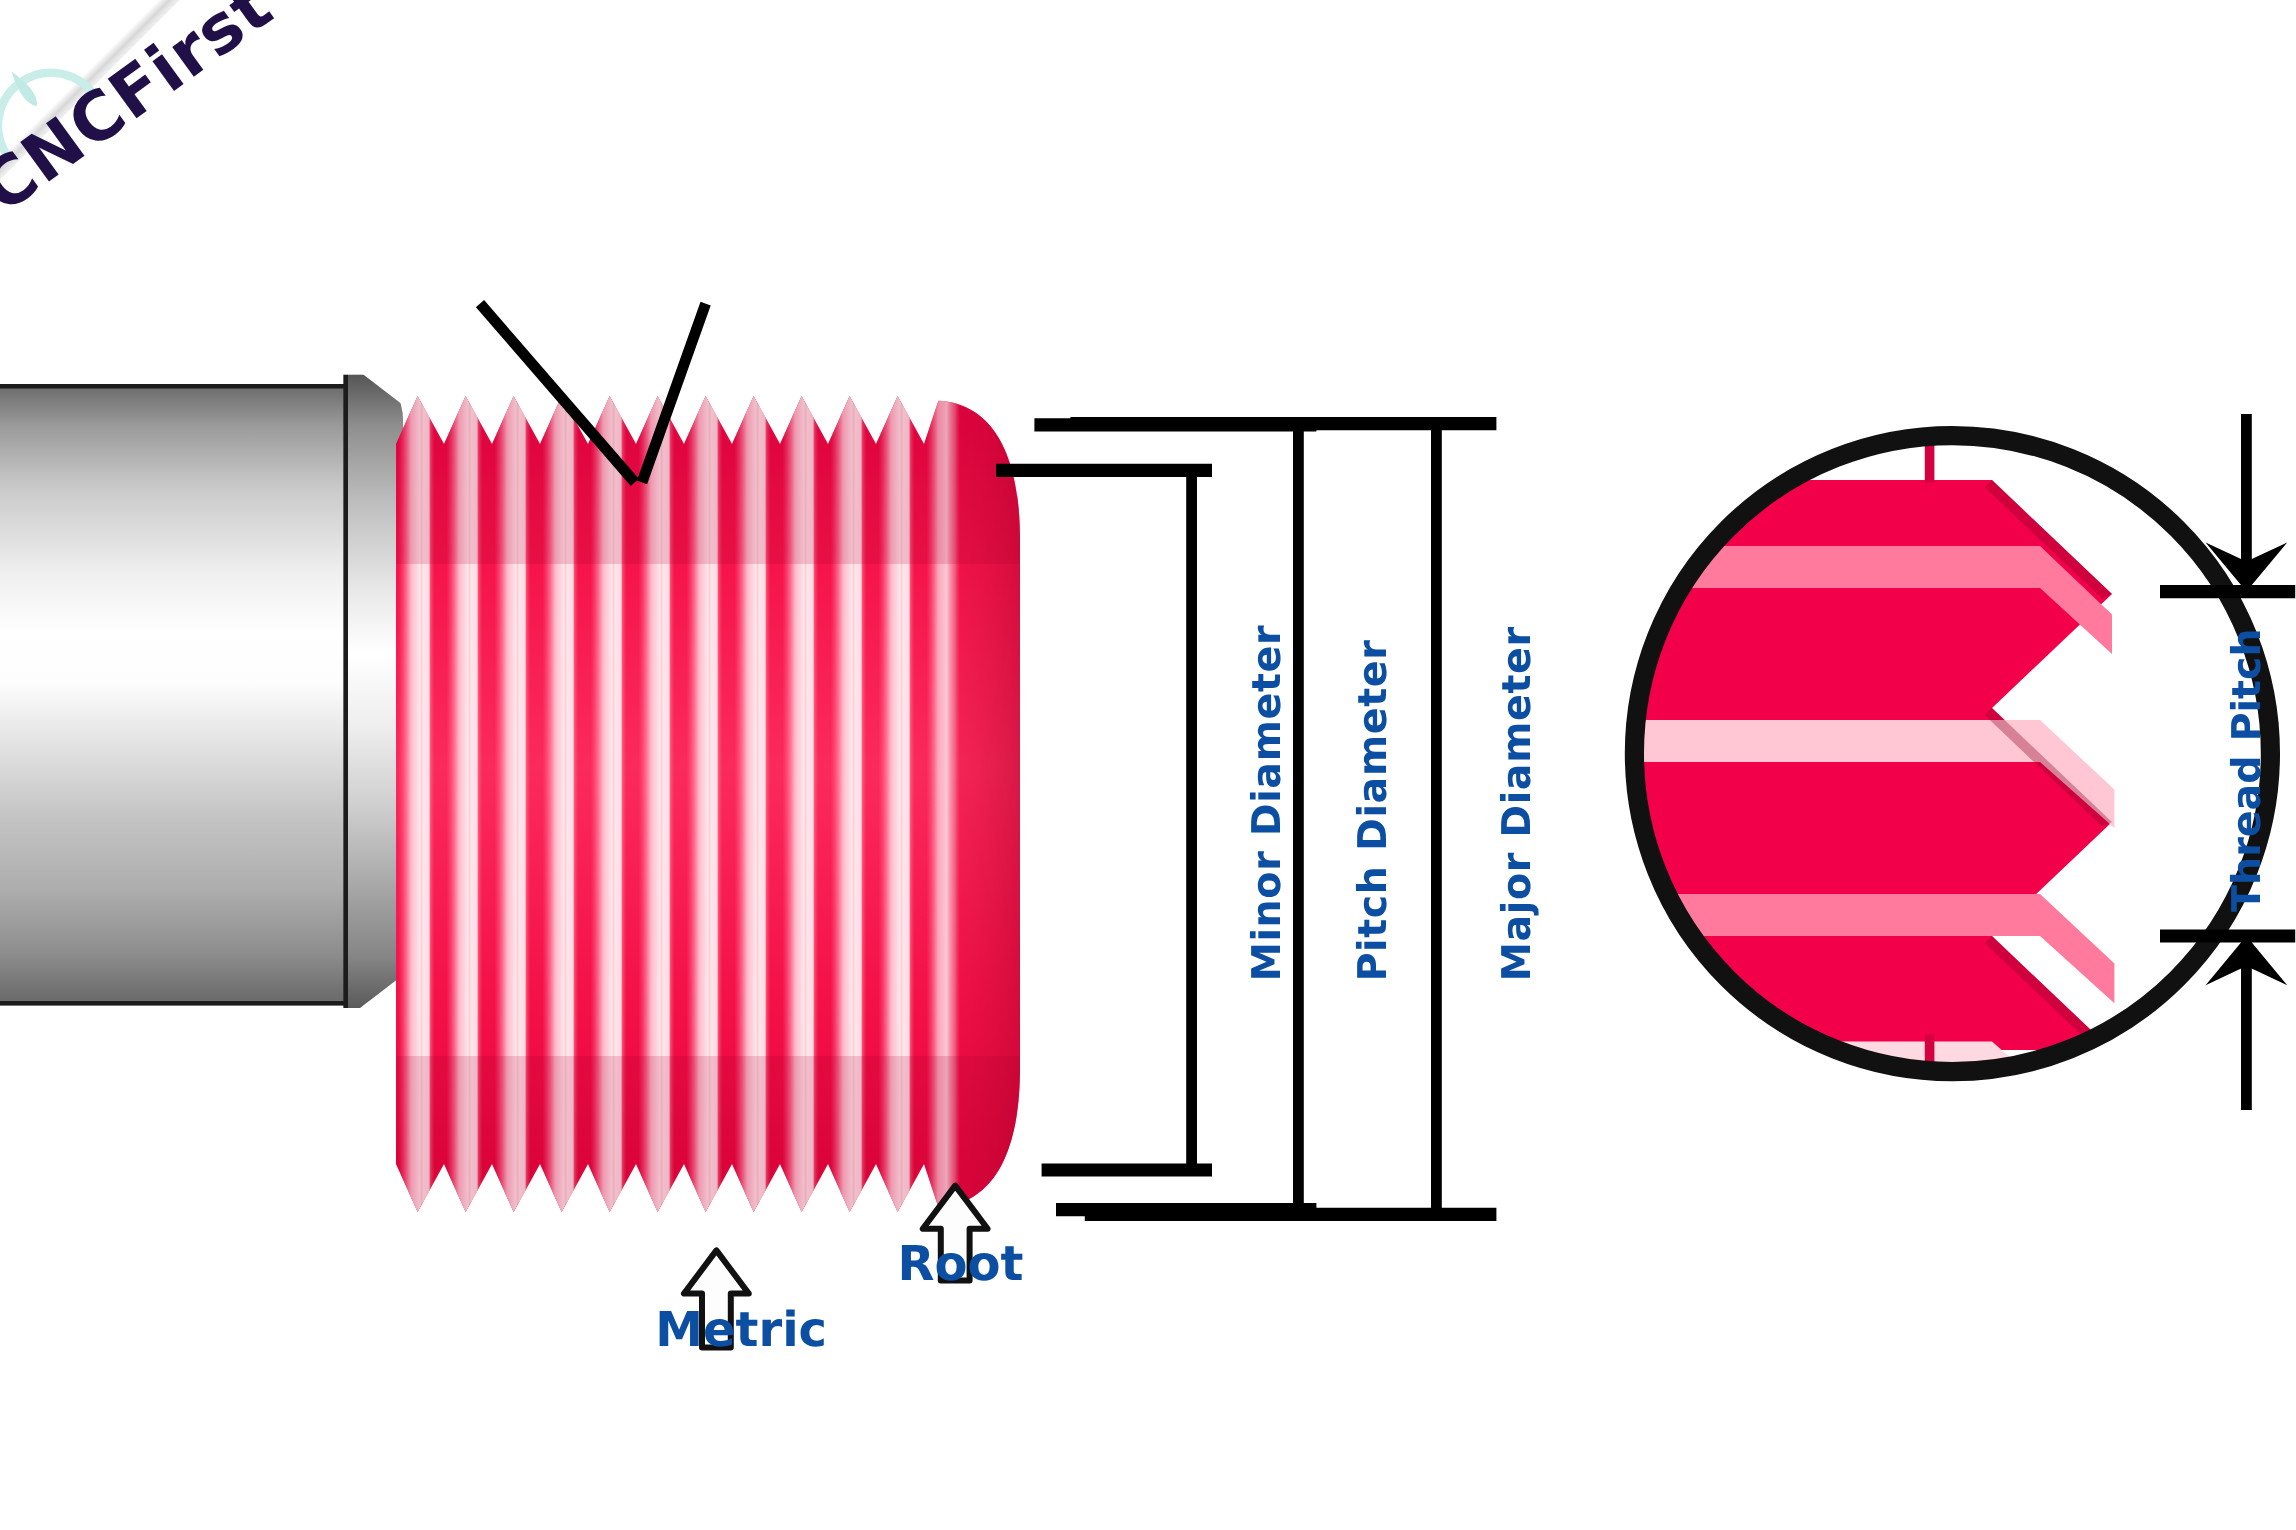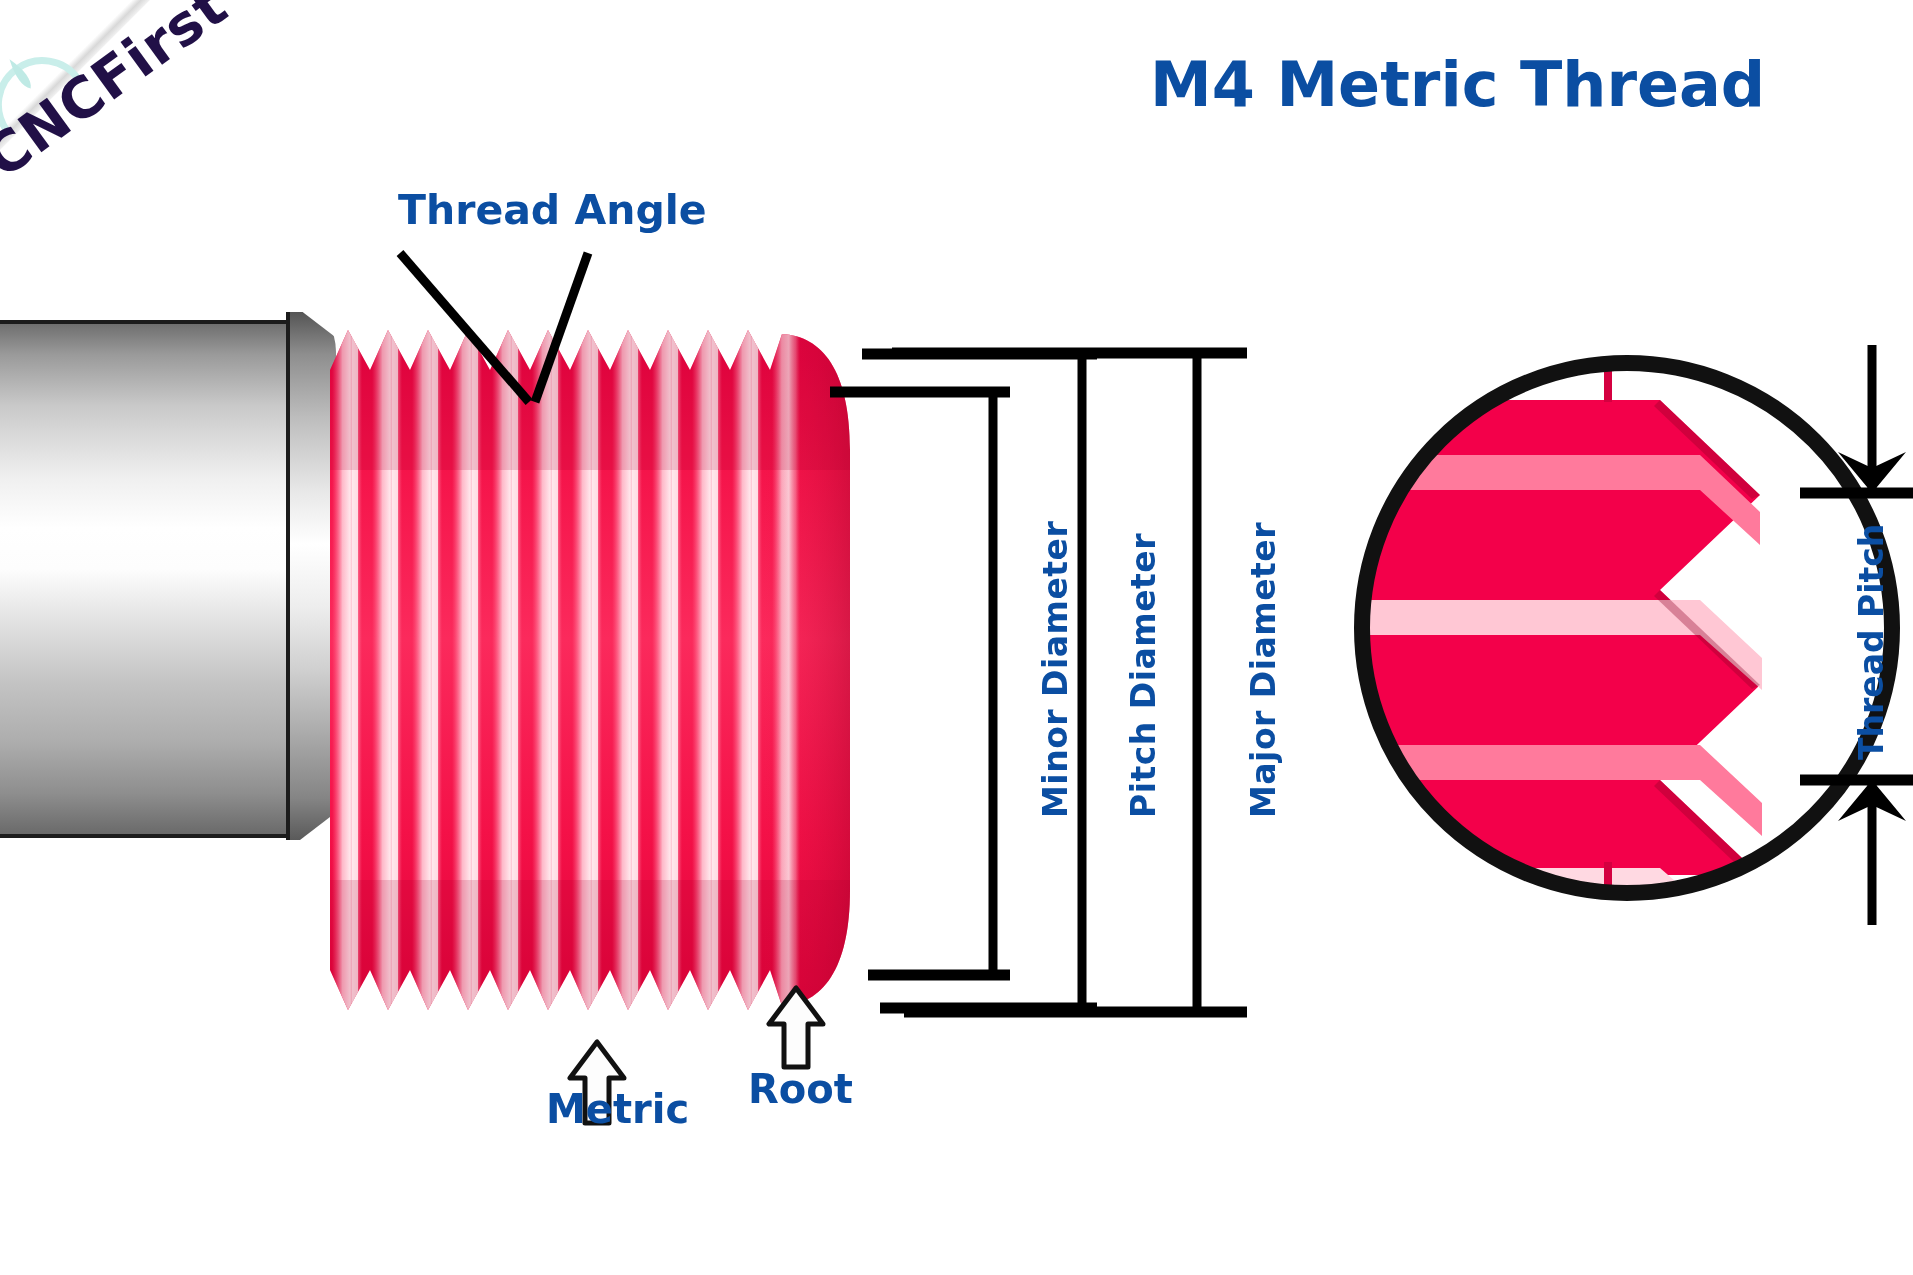--- a/index.html
+++ b/index.html
@@ -113,21 +113,20 @@
   <div class="fold"></div>
 
   <div class="logo">
     <svg class="logo-gauge" viewBox="0 0 104 104">
       <path d="M8 82 A44 44 0 1 1 96 82" fill="none" stroke="#c9eeea" stroke-width="7"></path>
       <path d="M52 26 C58 44 58 56 52 62 C46 56 46 44 52 26 Z" fill="#bfeae5"></path>
     </svg>
     <div class="logo-text">CNCFirst</div>
   </div>
 
-  <div class="title">M4 Metric Thread</div>
 
   <div class="shank"></div>
   <div class="shank-face"></div>
   <div class="chamfer-top"></div>
   <div class="chamfer-bot"></div>
 
   <svg class="threads" viewBox="0 0 630 690">
     <defs>
       <linearGradient id="gThreadBody" x1="0" y1="0" x2="0" y2="1">
         <stop offset="0%" stop-color="#e8003f"></stop>
@@ -279,25 +278,24 @@
       <line x1="1800" y1="780" x2="1913" y2="780" stroke="#000" stroke-width="11"></line>
       <line x1="1872" y1="345" x2="1872" y2="493" stroke="#000" stroke-width="9"></line>
       <line x1="1872" y1="780" x2="1872" y2="925" stroke="#000" stroke-width="9"></line>
 
       <path d="M1872 493 L1838 452 L1872 468 L1906 452 Z" fill="#000"></path>
 
       <path d="M1872 780 L1838 821 L1872 805 L1906 821 Z" fill="#000"></path>
     </g>
   </svg>
 
-  <div class="anglelabel" style="left:398px;top:186px;">Thread Angle</div>
 
   <div class="calloutlabel" style="left:546px;top:1086px;">Metric</div>
 
-  <div class="calloutlabel" style="left:748px;top:1066px;">Root</div>
+  <div class="calloutlabel" style="left:748px;top:1031px;">Root</div>
 
   <div class="dimlabel" style="left:1036px;top:818px;">Minor Diameter</div>
 
   <div class="dimlabel" style="left:1124px;top:818px;">Pitch Diameter</div>
 
   <div class="dimlabel" style="left:1244px;top:818px;">Major Diameter</div>
 
   <div class="pitchlabel" style="left:1852px;top:760px;">Thread Pitch</div>
 
 </div>

